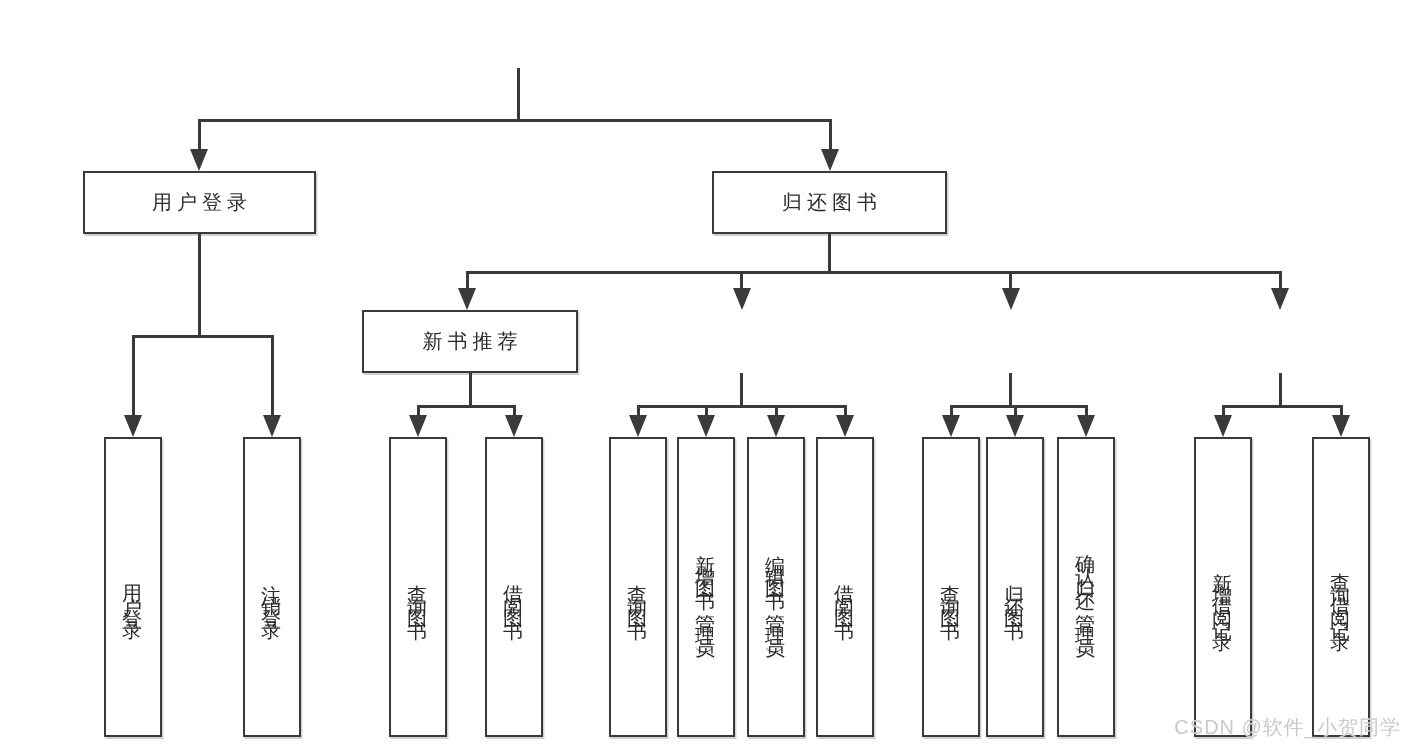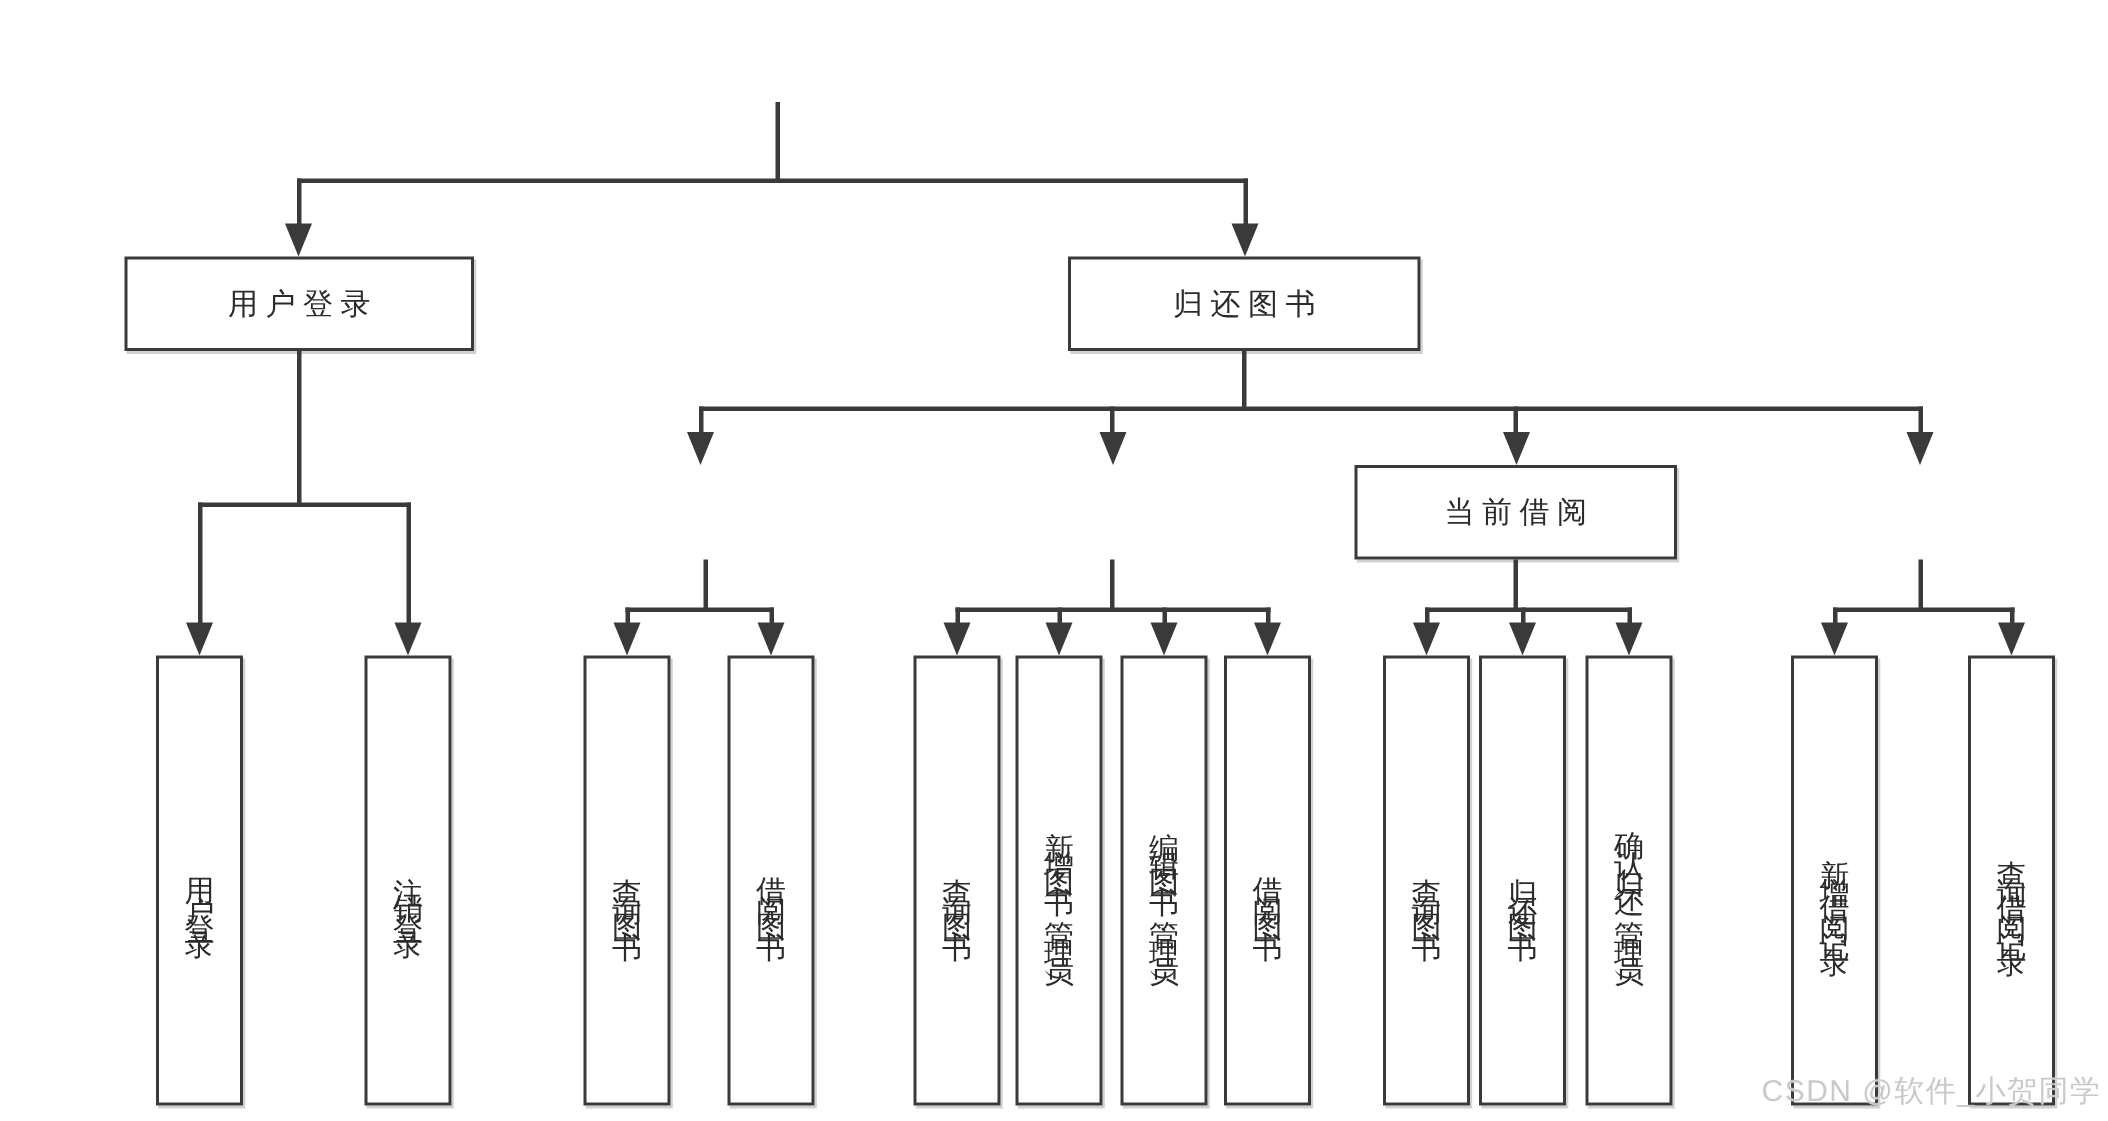--- a/index.html
+++ b/index.html
@@ -52,22 +52,22 @@
 <div class="canvas">
 
 
   <div class="node l2" style="left:83px;width:233px;">
     <span class="hlabel">用户登录</span>
   </div>
   <div class="node l2" style="left:712px;width:235px;">
     <span class="hlabel">归还图书</span>
   </div>
 
-  <div class="node l3" style="left:903px;width:215px;">
-    <span class="hlabel">当前借阅</span>
+  <div class="node l3" style="left:362px;width:216px;">
+    <span class="hlabel">新书推荐</span>
   </div>
 
   <div class="node leaf" style="left:104px;">
     <span class="vlabel">用户登录</span>
   </div>
   <div class="node leaf" style="left:243px;">
     <span class="vlabel">注销登录</span>
   </div>
 
   <div class="node leaf" style="left:389px;">

